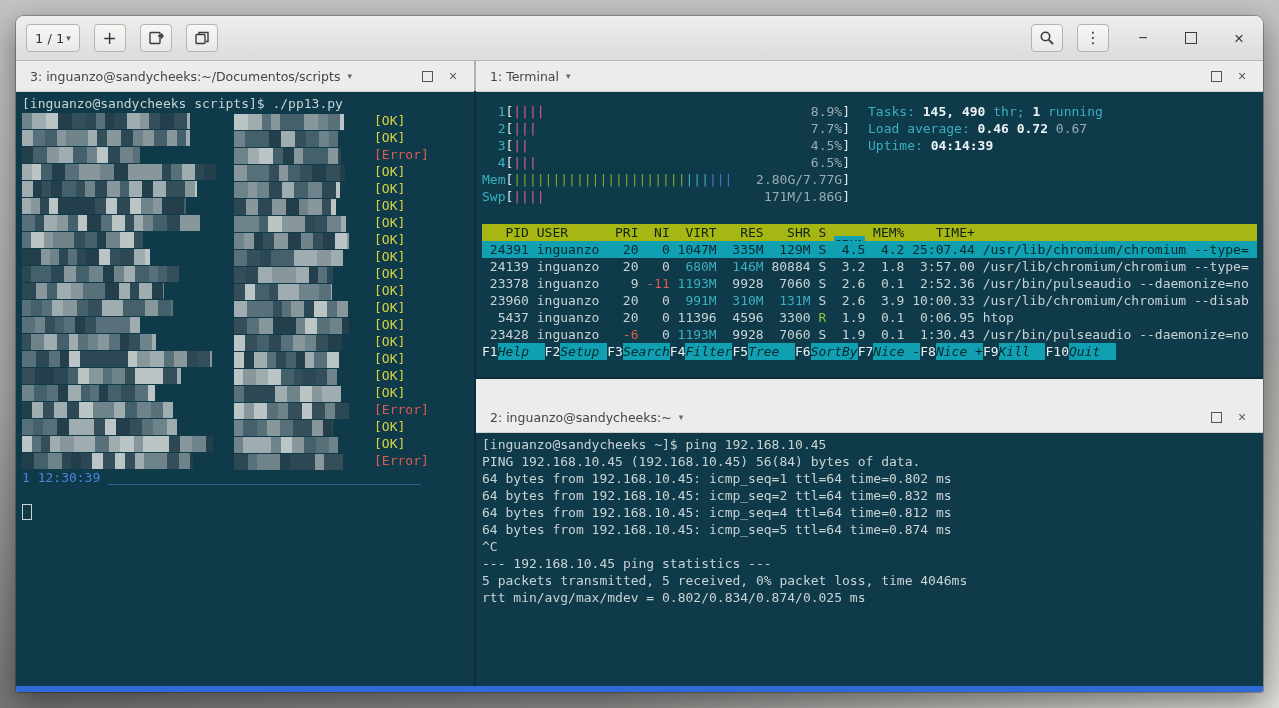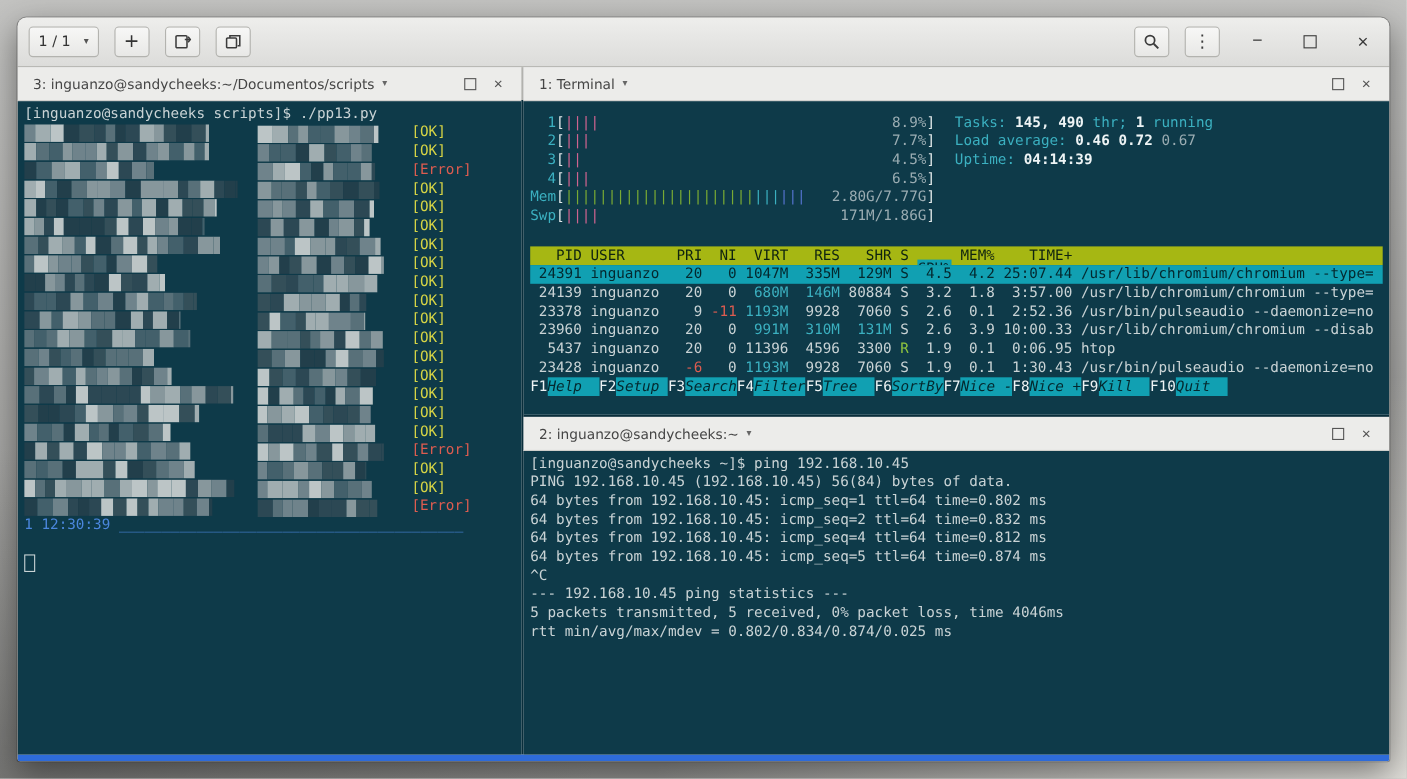--- a/index.html
+++ b/index.html
@@ -11,40 +11,40 @@
       linear-gradient(180deg,#c3c3c1 0%,#a8a8a6 55%,#8f8f8d 100%);
   }
   
   .window{position:absolute;left:16px;top:16px;width:1247px;height:676px;border-radius:8px 8px 2px 2px;
     box-shadow:0 10px 30px rgba(0,0,0,.45), 0 0 0 1px rgba(0,0,0,.25);
     display:flex;flex-direction:column;overflow:hidden;background:#ececea;}
   .headerbar{height:44px;flex:0 0 44px;display:flex;align-items:center;padding:0 10px;
     background:linear-gradient(#eeeeec,#dcdcda);border-bottom:1px solid #b9b9b5;position:relative;}
   .hb-group{display:flex;align-items:center;gap:14px;}
   .hb-group.right{margin-left:auto;}
-  .hbtn{display:inline-flex;align-items:center;justify-content:center;gap:12px;height:28px;min-width:30px;
+  .hbtn{display:inline-flex;align-items:center;justify-content:center;gap:2px;height:28px;min-width:30px;
     padding:0 8px;border:1px solid #b3b3af;border-radius:4px;color:#333;
     background:linear-gradient(#f7f7f6,#e8e8e6);font:13px "DejaVu Sans",sans-serif;cursor:default;}
   .hbtn.sq{width:32px;padding:0;}
   .caret{font-size:9px;color:#555;}
   .kebab{font-size:16px;line-height:1;color:#3c3c3c;}
   .hb-title{position:absolute;left:0;right:0;text-align:center;font-weight:bold;font-size:13px;color:#2e3436;pointer-events:none;}
   .wbtn{border:none;background:transparent;width:28px;height:28px;display:inline-flex;align-items:center;justify-content:center;
     color:#3a3a3a;font-size:16px;margin-left:6px;cursor:default;}
   .maxbox{width:10px;height:10px;border:1.5px solid #3a3a3a;display:inline-block;}
   .closex{font-size:17px;line-height:1;}
   .icon-svg{display:block;}
   
   .panes{flex:1;display:flex;min-height:0;}
   .pane{display:flex;flex-direction:column;min-width:0;min-height:0;}
   .pane-left{width:458px;flex:0 0 458px;}
   .vsep{width:2px;flex:0 0 2px;background:linear-gradient(to bottom,#b2b2ae 0,#b2b2ae 30px,#0a2e3b 30px,#0a2e3b 100%);}
   .right-stack{flex:1;display:flex;flex-direction:column;min-width:0;}
   .pane-tr{height:316px;flex:0 0 316px;}
-  .pane-br{flex:1;}
+  .pane-br{flex:1;margin-top:23px;}
   .hsep{height:2px;flex:0 0 2px;background:#0a2e3b;}
   .ptbar{height:30px;flex:0 0 30px;display:flex;align-items:center;padding:0 8px;
     background:#ececea;border-bottom:1px solid #cfcfcb;color:#454545;font-size:12.5px;}
   .ptitle{display:inline-flex;align-items:center;gap:7px;border:none;background:transparent;
     font:12.5px "DejaVu Sans",sans-serif;color:#454545;padding:2px 6px;border-radius:3px;cursor:default;}
   .pcaret{font-size:9px;color:#666;}
   .pspacer{flex:1;}
   .pbtn{border:none;background:transparent;width:26px;height:24px;display:inline-flex;align-items:center;justify-content:center;
     color:#555;font-size:14px;cursor:default;}
   .pmaxbox{width:9px;height:9px;border:1.2px solid #555;display:inline-block;}

